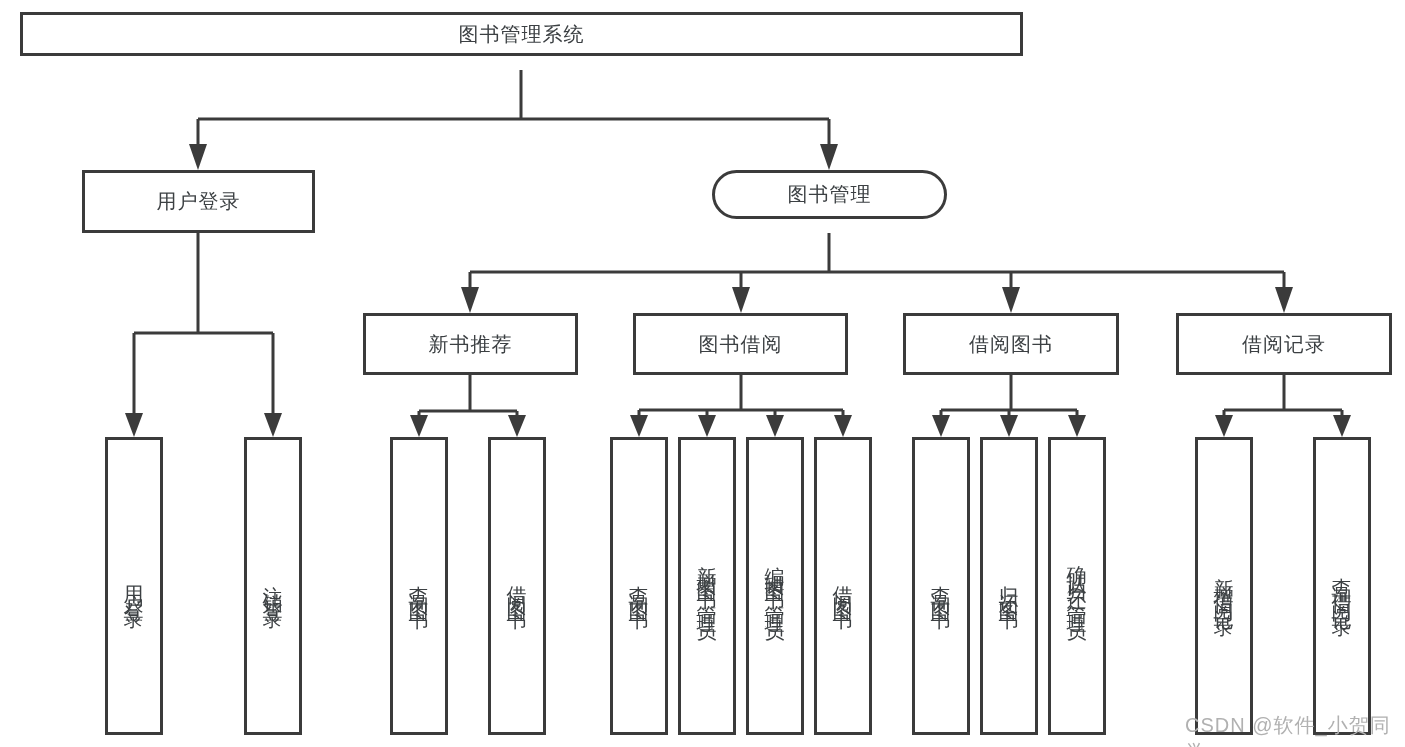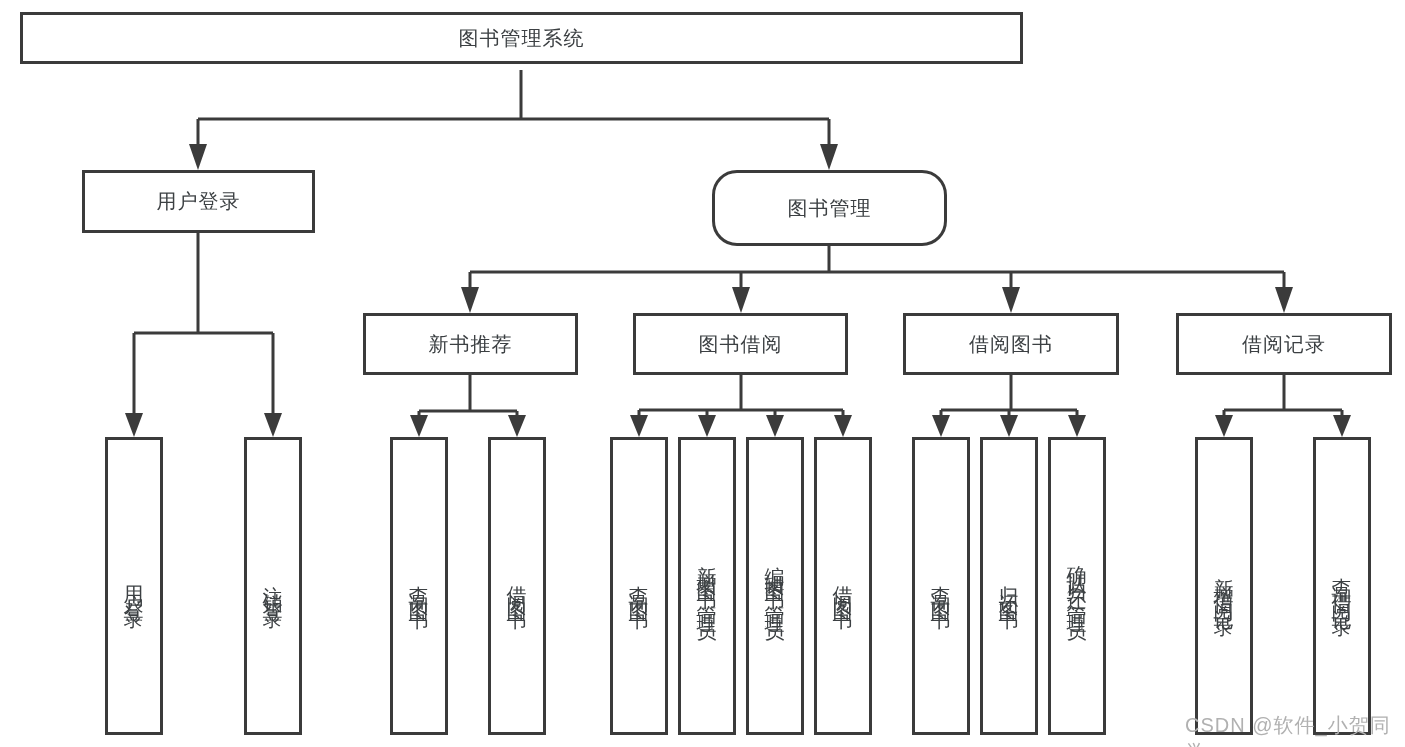--- a/index.html
+++ b/index.html
@@ -102,24 +102,24 @@
       <polygon points="1068,415 1086,415 1077,437"></polygon>
     </g>
 
     <g>
       <path d="M1284,375 V410 M1224,410 H1342 M1224,410 V417 M1342,410 V417"></path>
       <polygon points="1215,415 1233,415 1224,437"></polygon>
       <polygon points="1333,415 1351,415 1342,437"></polygon>
     </g>
   </svg>
 
-  <div class="node" style="left:20px; top:12px; width:1003px; height:52px;">图书管理系统</div>
+  <div class="node" style="left:20px; top:12px; width:1003px; height:44px;">图书管理系统</div>
 
   <div class="node" style="left:82px; top:170px; width:233px; height:63px;">用户登录</div>
-  <div class="node" style="left:712px; top:170px; width:235px; height:76px;border-radius:25px;">图书管理</div>
+  <div class="node" style="left:712px; top:170px; width:235px; height:49px;border-radius:25px;">图书管理</div>
 
   <div class="node" style="left:633px; top:313px; width:215px; height:62px;">图书借阅</div>
   <div class="node" style="left:363px; top:313px; width:215px; height:62px;">新书推荐</div>
   <div class="node" style="left:903px; top:313px; width:216px; height:62px;">借阅图书</div>
   <div class="node" style="left:1176px; top:313px; width:216px; height:62px;">借阅记录</div>
 
   <div class="node leaf" style="left:105px; top:437px; width:58px; height:298px;">
     <span>用户登录</span>
   </div>
   <div class="node leaf" style="left:244px; top:437px; width:58px; height:298px;">

